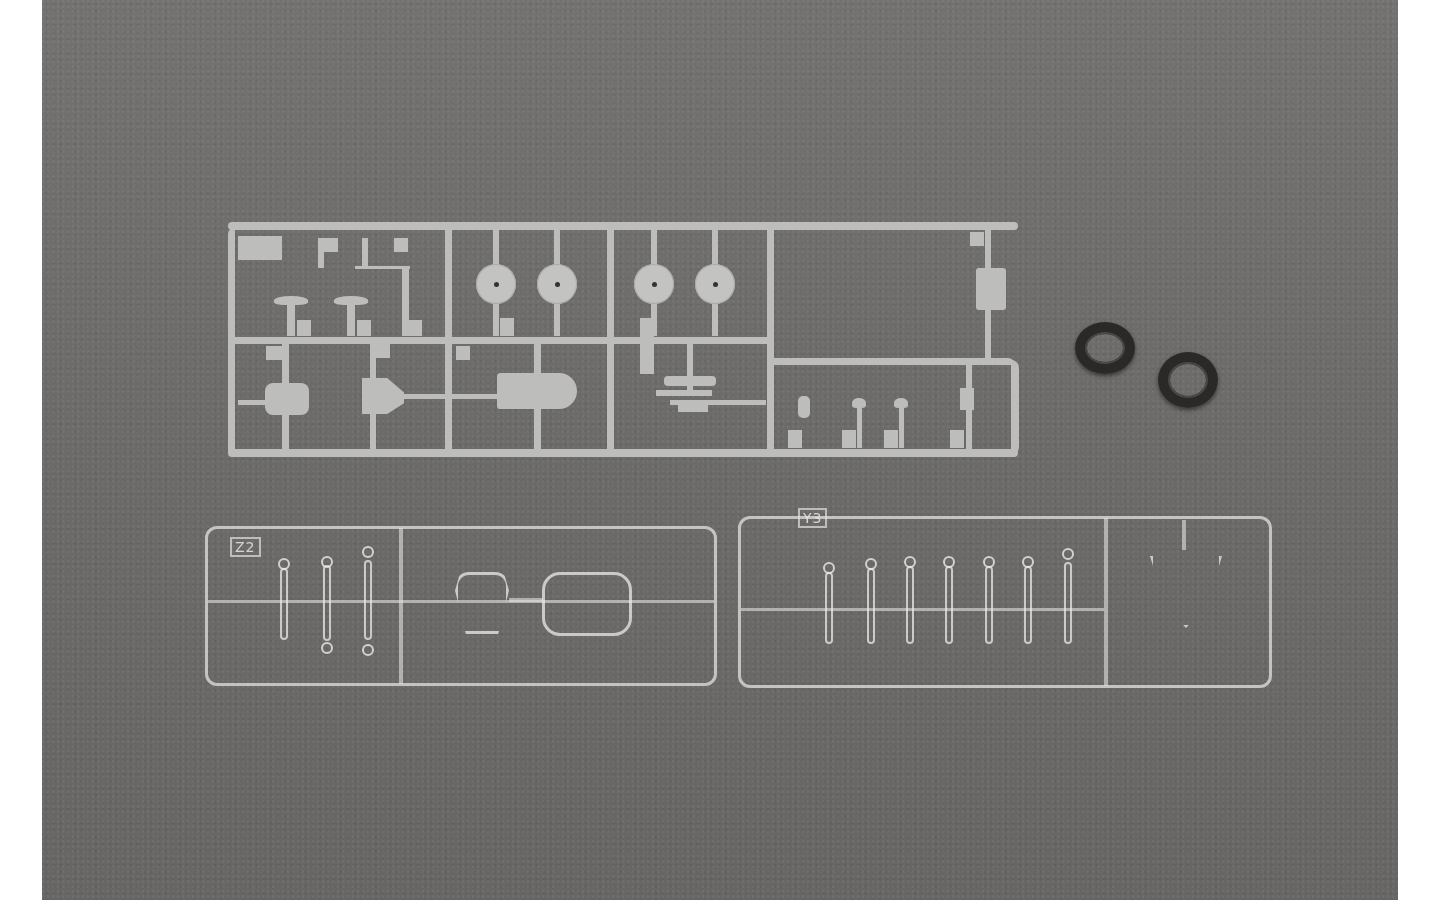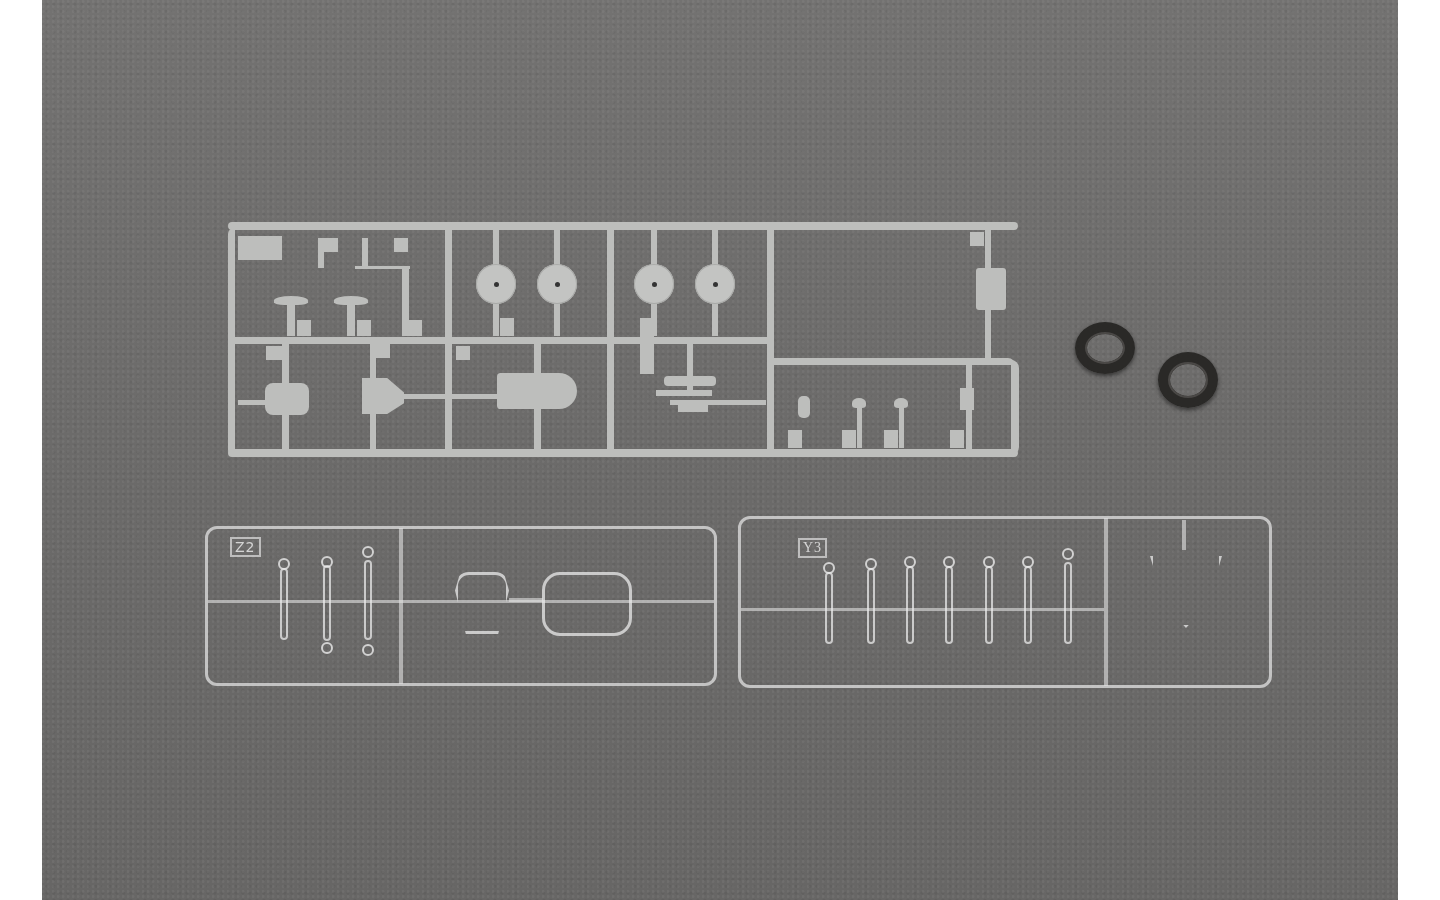--- a/index.html
+++ b/index.html
@@ -126,21 +126,21 @@
     <div class="knob" style="left:320px;top:644px;"></div>
     <div class="canopy" style="left:413px;top:572px;width:54px;height:62px;border-radius:14px 14px 4px 4px;clip-path:polygon(10% 0,90% 0,100% 30%,80% 100%,20% 100%,0 30%);"></div>
     <div class="canopy" style="left:500px;top:572px;width:90px;height:64px;border-radius:18px;"></div>
     <div class="c" style="left:467px;top:598px;width:34px;height:4px;"></div>
   </div>
 
   <div class="abs" style="left:0;top:0;">
     <div class="cframe" style="left:696px;top:516px;width:534px;height:172px;"></div>
     <div class="c" style="left:1062px;top:518px;width:4px;height:168px;"></div>
     <div class="c" style="left:699px;top:608px;width:363px;height:3px;"></div>
-    <span class="clabel" style="left:756px;top:538px;font-family:Liberation Serif, serif;">Y3</span>
+    <span class="clabel" style="left:756px;top:508px;">Y3</span>
     <div class="strut" style="left:783px;top:572px;height:72px;"></div>
     <div class="strut" style="left:825px;top:568px;height:76px;"></div>
     <div class="strut" style="left:864px;top:566px;height:78px;"></div>
     <div class="strut" style="left:903px;top:566px;height:78px;"></div>
     <div class="strut" style="left:943px;top:566px;height:78px;"></div>
     <div class="strut" style="left:982px;top:566px;height:78px;"></div>
     <div class="strut" style="left:1022px;top:562px;height:82px;"></div>
     <div class="knob" style="left:781px;top:562px;"></div>
     <div class="knob" style="left:823px;top:558px;"></div>
     <div class="knob" style="left:862px;top:556px;"></div>

